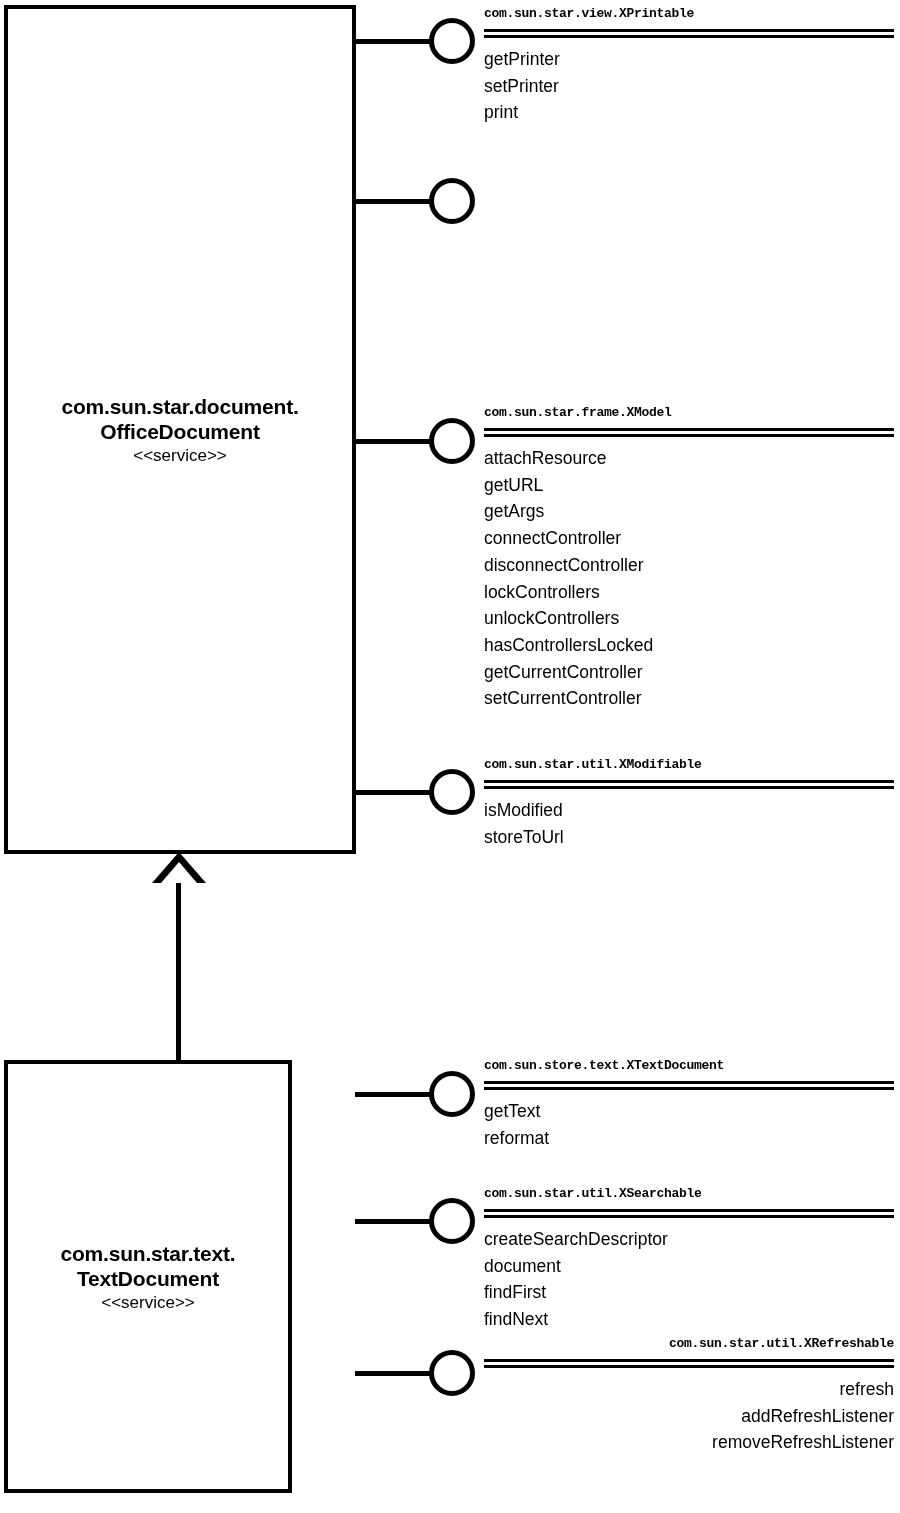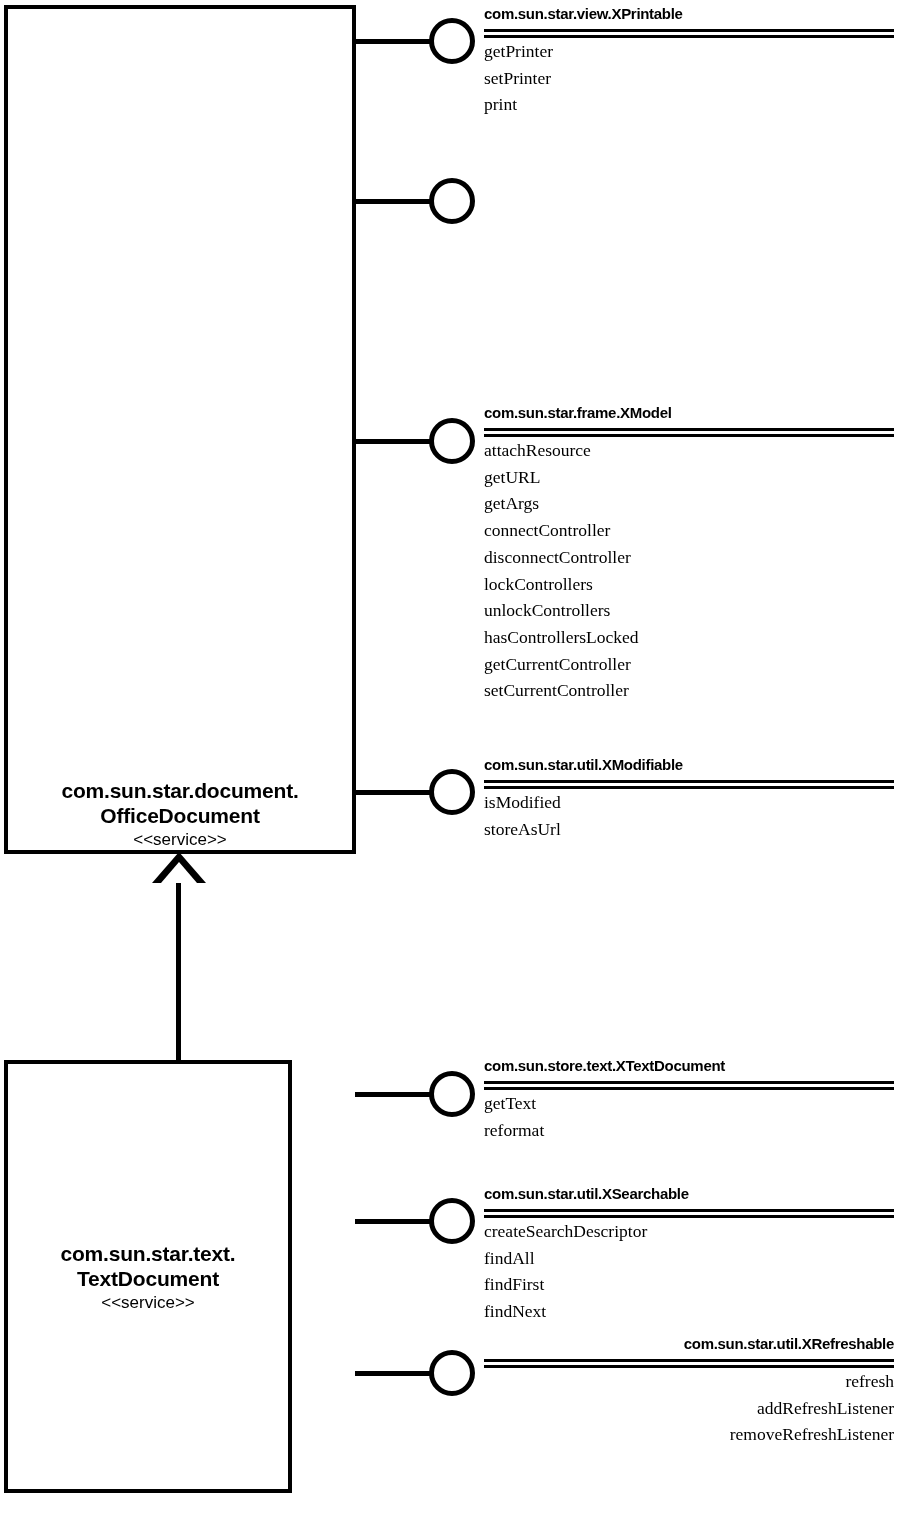--- a/index.html
+++ b/index.html
@@ -85,47 +85,48 @@
   }
 
   
   .iface {
     position: absolute;
     left: 484px;
     width: 410px;
   }
   .iface-title {
     font-weight: bold;
-    font-size: 15px;
+    font-size: 13px;
     line-height: 24px;
     letter-spacing: -0.3px;
     white-space: nowrap;
+    font-family: Liberation Mono, monospace;
   }
   .iface-rule {
     margin-top: 3px;
     border-top: 3px solid #000000;
     border-bottom: 3px solid #000000;
     height: 3px;
     box-sizing: content-box;
   }
   .iface-methods {
-    font-family: Liberation Serif, serif;
+    margin-top: 8px;
   }
   .iface-method {
     font-size: 17.5px;
     line-height: 26.7px;
     white-space: nowrap;
   }
 </style>
 </head>
 <body>
 
 <div id="canvas">
 
-  <div class="class-box" style="left:4px; top:5px; width:352px; height:849px;justify-content:flex-end;">
+  <div class="class-box" style="left:4px; top:5px; width:352px; height:849px;">
     <div class="class-name">com.sun.star.document.
 OfficeDocument</div>
     <div class="class-stereotype">&lt;&lt;service&gt;&gt;</div>
   </div>
 
   <div class="class-box" style="left:4px; top:1060px; width:288px; height:433px;">
     <div class="class-name">com.sun.star.text.
 TextDocument</div>
     <div class="class-stereotype">&lt;&lt;service&gt;&gt;</div>
   </div>
@@ -181,39 +182,39 @@
       <div class="iface-method">getCurrentController</div>
       <div class="iface-method">setCurrentController</div>
     </div>
   </div>
 
   <div class="iface" style="top:753px;">
     <div class="iface-title">com.sun.star.util.XModifiable</div>
     <div class="iface-rule"></div>
     <div class="iface-methods">
       <div class="iface-method">isModified</div>
-      <div class="iface-method">storeAsUrl</div>
+      <div class="iface-method">storeToUrl</div>
     </div>
   </div>
 
   <div class="iface" style="top:1054px;">
     <div class="iface-title">com.sun.store.text.XTextDocument</div>
     <div class="iface-rule"></div>
     <div class="iface-methods">
       <div class="iface-method">getText</div>
       <div class="iface-method">reformat</div>
     </div>
   </div>
 
   <div class="iface" style="top:1182px;">
     <div class="iface-title">com.sun.star.util.XSearchable</div>
     <div class="iface-rule"></div>
     <div class="iface-methods">
       <div class="iface-method">createSearchDescriptor</div>
-      <div class="iface-method">findAll</div>
+      <div class="iface-method">document</div>
       <div class="iface-method">findFirst</div>
       <div class="iface-method">findNext</div>
     </div>
   </div>
 
   <div class="iface" style="top:1332px;text-align:right;">
     <div class="iface-title">com.sun.star.util.XRefreshable</div>
     <div class="iface-rule"></div>
     <div class="iface-methods">
       <div class="iface-method">refresh</div>

